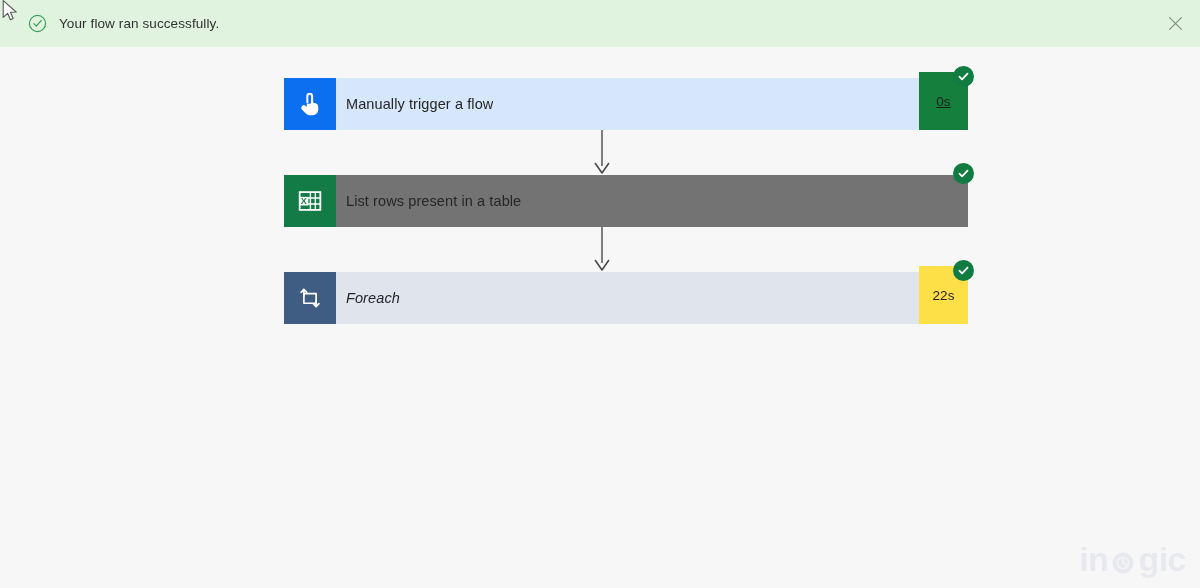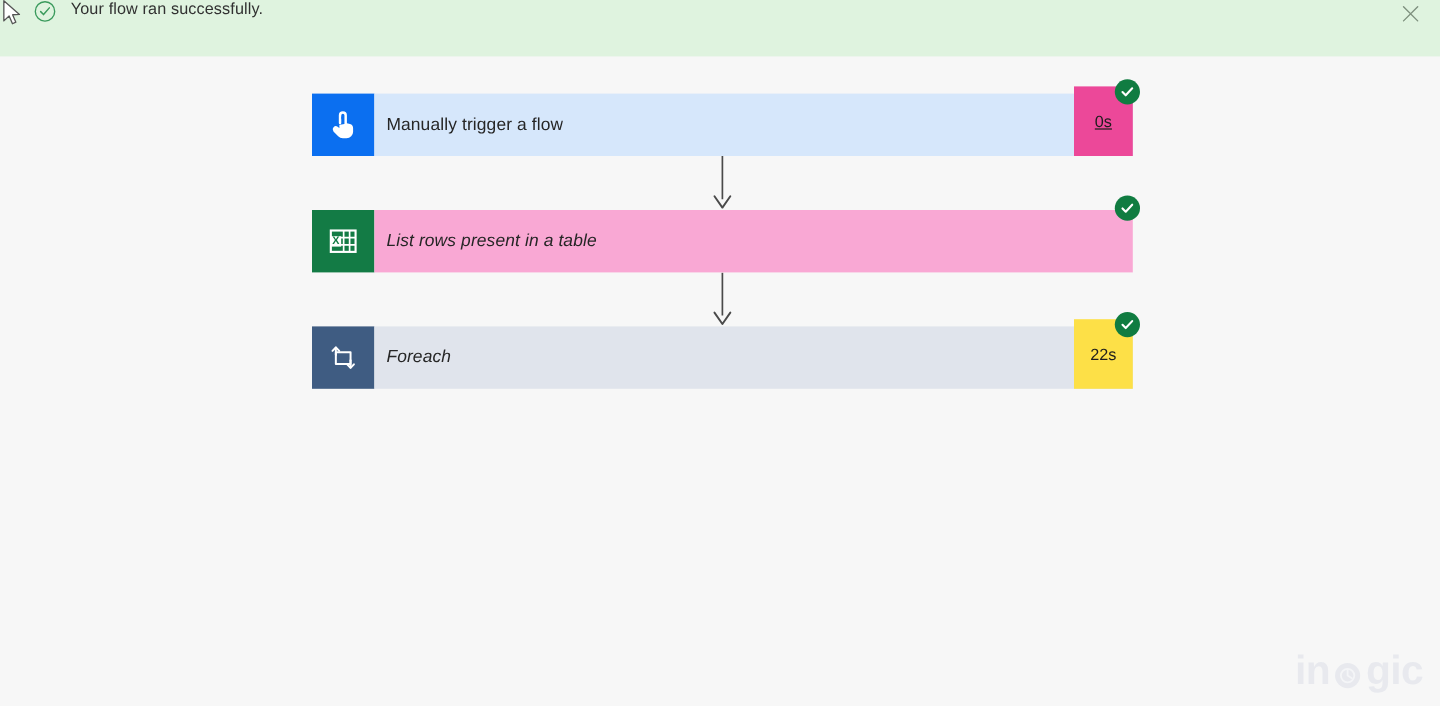--- a/index.html
+++ b/index.html
@@ -17,21 +17,21 @@
 
   
   .notify-bar {
     position: absolute;
     left: 0;
     top: 0;
     width: 1200px;
     height: 47px;
     background: #dff3df;
     display: flex;
-    align-items: flex-start;
+    align-items: center;
     box-sizing: border-box;
     padding: 0 14px 0 28px;
   }
   .notify-check {
     width: 19px;
     height: 19px;
     flex: 0 0 19px;
     margin-right: 12px;
     display: block;
   }
@@ -67,20 +67,21 @@
     position: absolute;
     left: 260px;
     top: 78px;
     width: 684px;
   }
 
   .node-wrap {
     position: relative;
     width: 684px;
     height: 52px;
+    margin-left: 24px;
   }
 
   .node {
     position: relative;
     display: flex;
     align-items: stretch;
     width: 684px;
     height: 52px;
     box-sizing: border-box;
   }
@@ -135,24 +136,24 @@
     display: flex;
     align-items: center;
     justify-content: center;
     z-index: 5;
   }
   .status-badge svg { display: block; }
 
   
   .node-trigger .node-icon   { background: #0b6ff0; }
   .node-trigger .node-body   { background: #d6e7fb; }
-  .node-trigger .node-duration { background: #ec4899; text-decoration: underline; }
+  .node-trigger .node-duration { background: #15803d; text-decoration: underline; }
 
   .node-excel .node-icon     { background: #137b45; }
-  .node-excel .node-body     { background: #f9a8d4; font-style: italic; }
+  .node-excel .node-body     { background: #737373; }
   .node-excel .node-duration { background: #a4c9b0; }
 
   .node-foreach .node-icon     { background: #3f5c82; }
   .node-foreach .node-body     { background: #e0e4ec; font-style: italic; }
   .node-foreach .node-duration { background: #fde047; }
 
   
   .connector {
     width: 684px;
     height: 45px;

